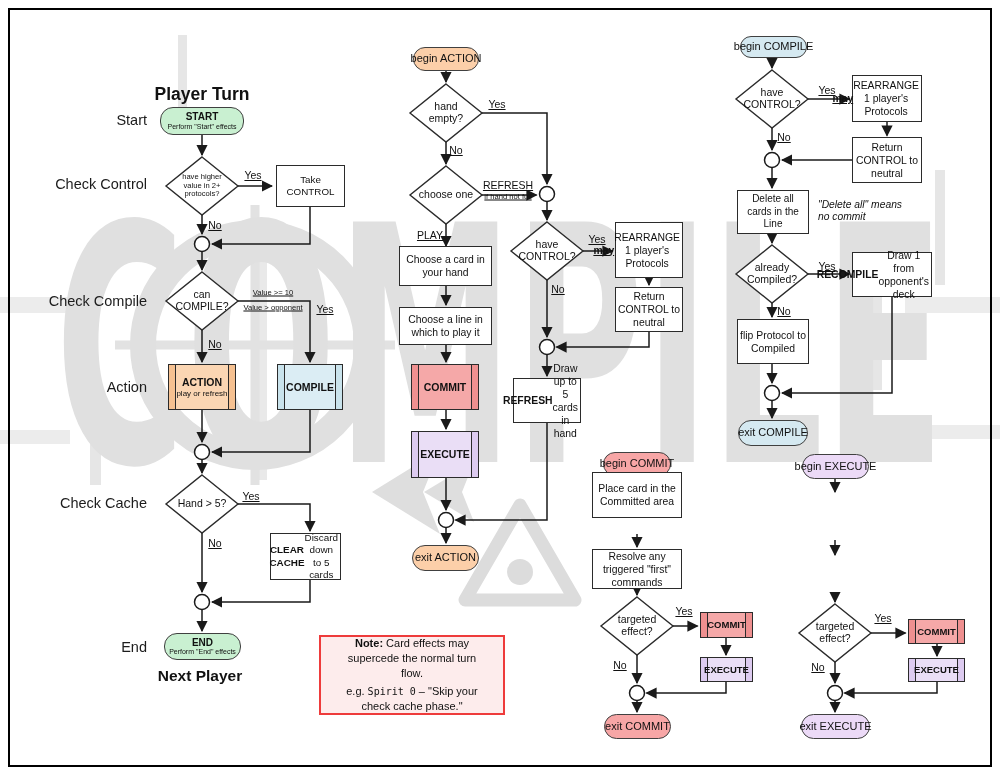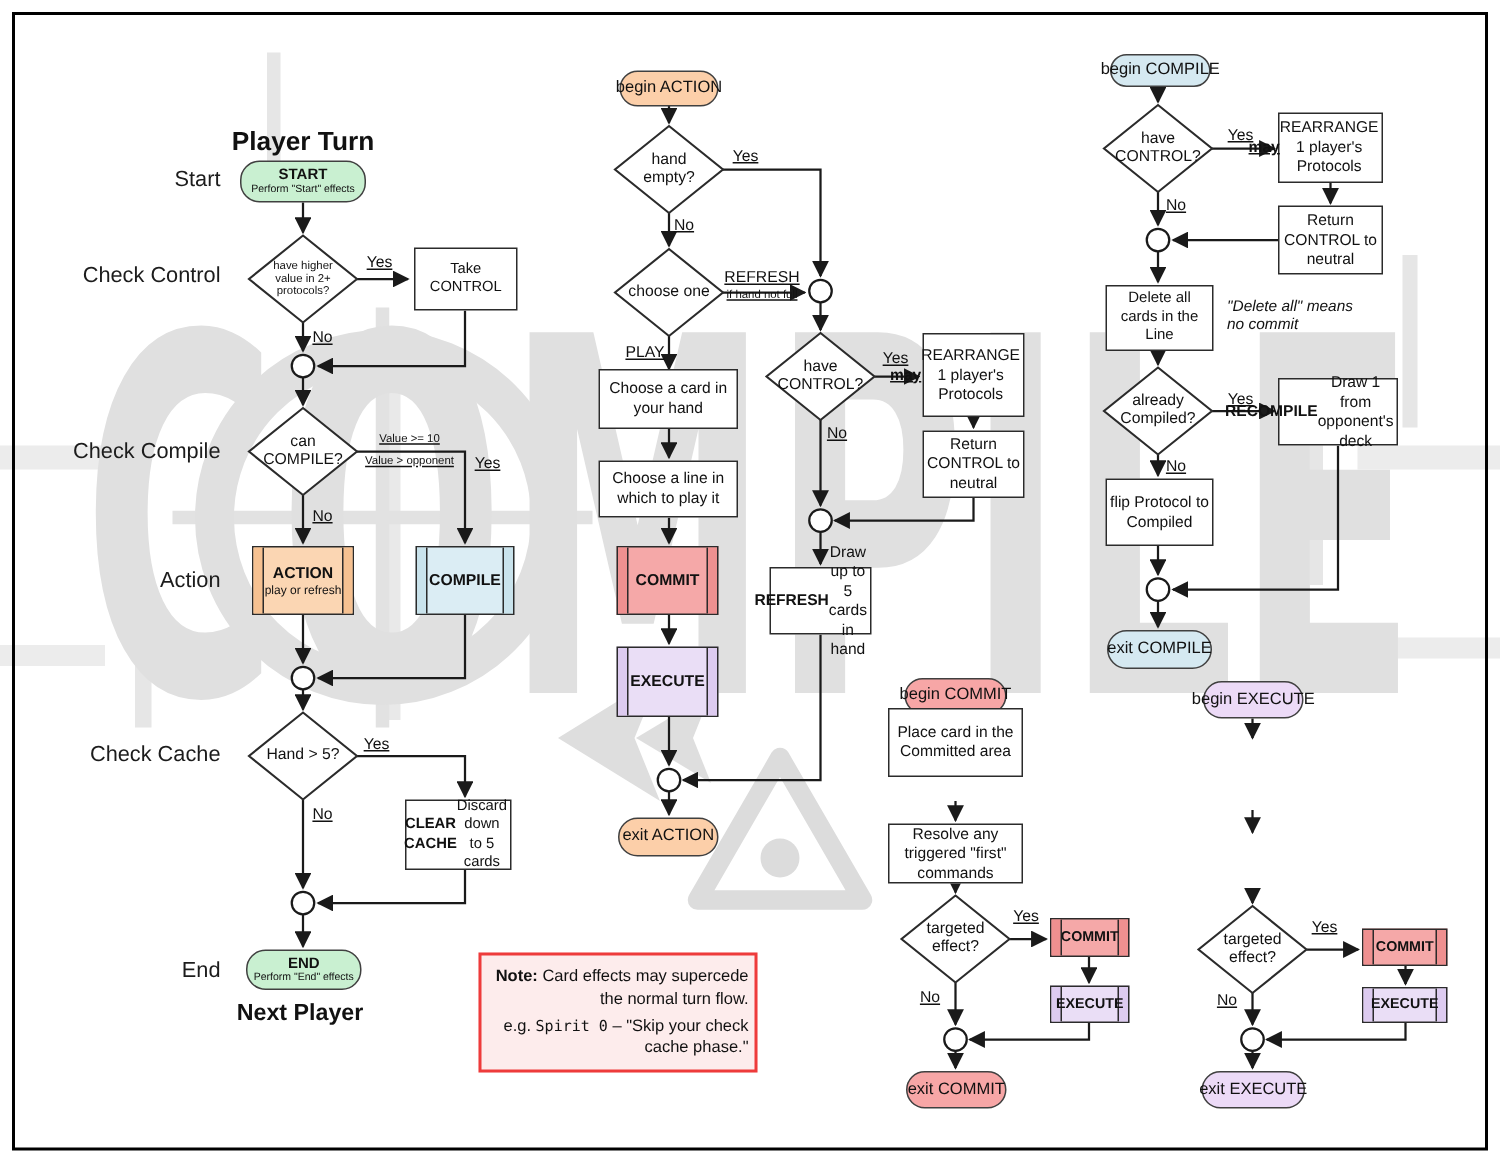--- a/index.html
+++ b/index.html
@@ -44,21 +44,21 @@
   .pill .t{font-weight:600;font-size:10px;}
   .pill .s{font-size:7px;}
   
   .phase{position:absolute;right:853px;font-size:14.5px;white-space:nowrap;color:#1c1c1c;z-index:3;}
   .h1{position:absolute;font-weight:bold;font-size:17.5px;white-space:nowrap;z-index:3;transform:translateX(-50%);}
   .h2{position:absolute;font-weight:bold;font-size:15.5px;white-space:nowrap;z-index:3;transform:translateX(-50%);}
   
   .note{position:absolute;left:319px;top:635px;width:186px;height:80px;background:#fdecec;
         border:2px solid #ee3b3b;box-sizing:border-box;z-index:3;
         display:flex;flex-direction:column;align-items:center;justify-content:center;
-        text-align:right;font-size:11px;line-height:1.35;padding:2px 4px;}
+        text-align:center;font-size:11px;line-height:1.35;padding:2px 20px;}
   .note .mono{font-family:"DejaVu Sans Mono",monospace;font-size:10px;}
   .note .eg{margin-top:3px;}
 </style>
 </head>
 <body>
 
 <div id="stage">
 
   <svg class="layer" width="1000" height="775" style="z-index:0" aria-hidden="true">
     <rect x="0" y="297" width="95" height="16" fill="#ececec"></rect>

